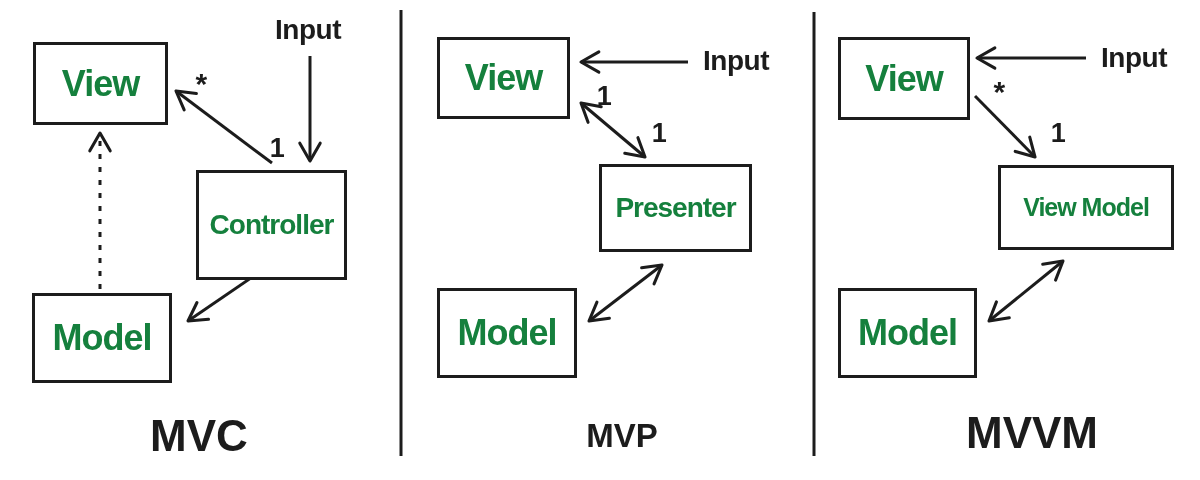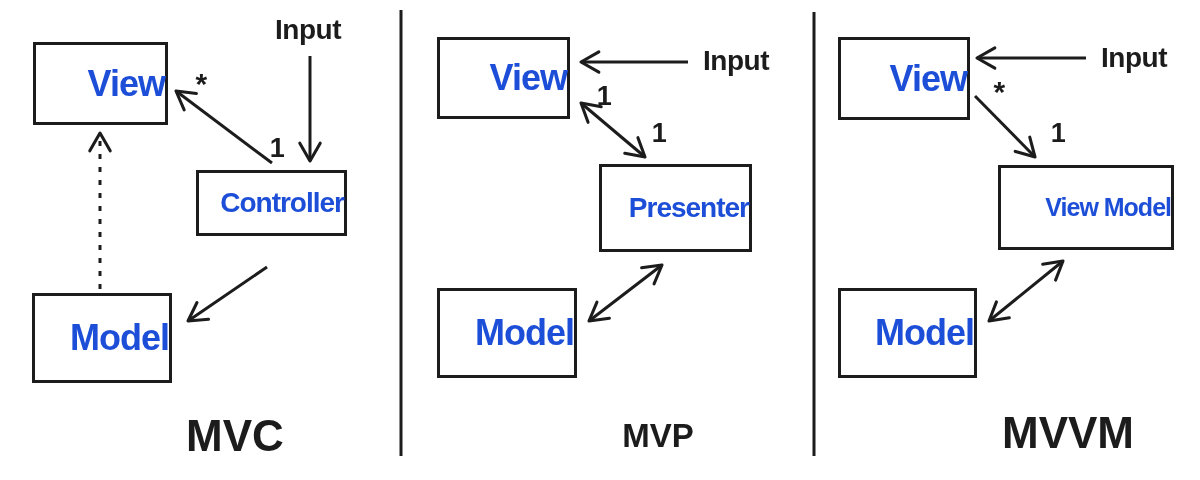--- a/index.html
+++ b/index.html
@@ -13,40 +13,40 @@
     overflow: hidden;
     color: #1c1c1c;
   }
   .layer { position: absolute; left: 0; top: 0; }
   .box {
     position: absolute;
     background: #ffffff;
     border: 3px solid #1c1c1c;
     display: flex;
     align-items: center;
-    justify-content: flex-end;
+    justify-content: center;
     font-weight: bold;
-    color: #1d4ed8;
+    color: #15803d;
     letter-spacing: -1px;
     white-space: nowrap;
   }
   .lbl {
     position: absolute;
     transform: translate(-50%, -50%);
     font-weight: bold;
     color: #1c1c1c;
     white-space: nowrap;
     letter-spacing: -0.5px;
   }
   .star { line-height: 0.55; }
-  .title { letter-spacing: 0; margin-left: 36px; }
+  .title { letter-spacing: 0; }
 
   
   #b-mvc-view        { left: 33px;  top: 42px;  width: 135px; height: 83px; font-size: 36px; }
-  #b-mvc-controller  { left: 196px; top: 170px; width: 151px; height: 66px; font-size: 28px; }
+  #b-mvc-controller  { left: 196px; top: 170px; width: 151px; height: 110px; font-size: 28px; }
   #b-mvc-model       { left: 32px;  top: 293px; width: 140px; height: 90px; font-size: 36px; }
   #l-mvc-input  { left: 308px;  top: 30px;  font-size: 28px; }
   #l-mvc-star   { left: 201px;  top: 84px;  font-size: 30px; }
   #l-mvc-one    { left: 277px;  top: 148px; font-size: 27px; }
   #l-mvc-title  { left: 199px;  top: 436px; font-size: 44px; }
 
   
   #b-mvp-view        { left: 437px; top: 37px;  width: 133px; height: 82px; font-size: 36px; }
   #b-mvp-presenter   { left: 599px; top: 164px; width: 153px; height: 88px; font-size: 28px; }
   #b-mvp-model       { left: 437px; top: 288px; width: 140px; height: 90px; font-size: 36px; }

